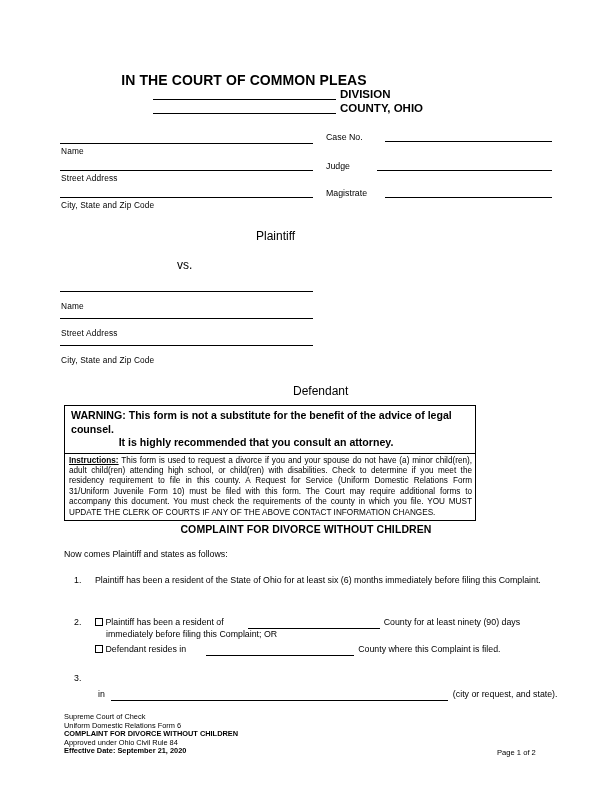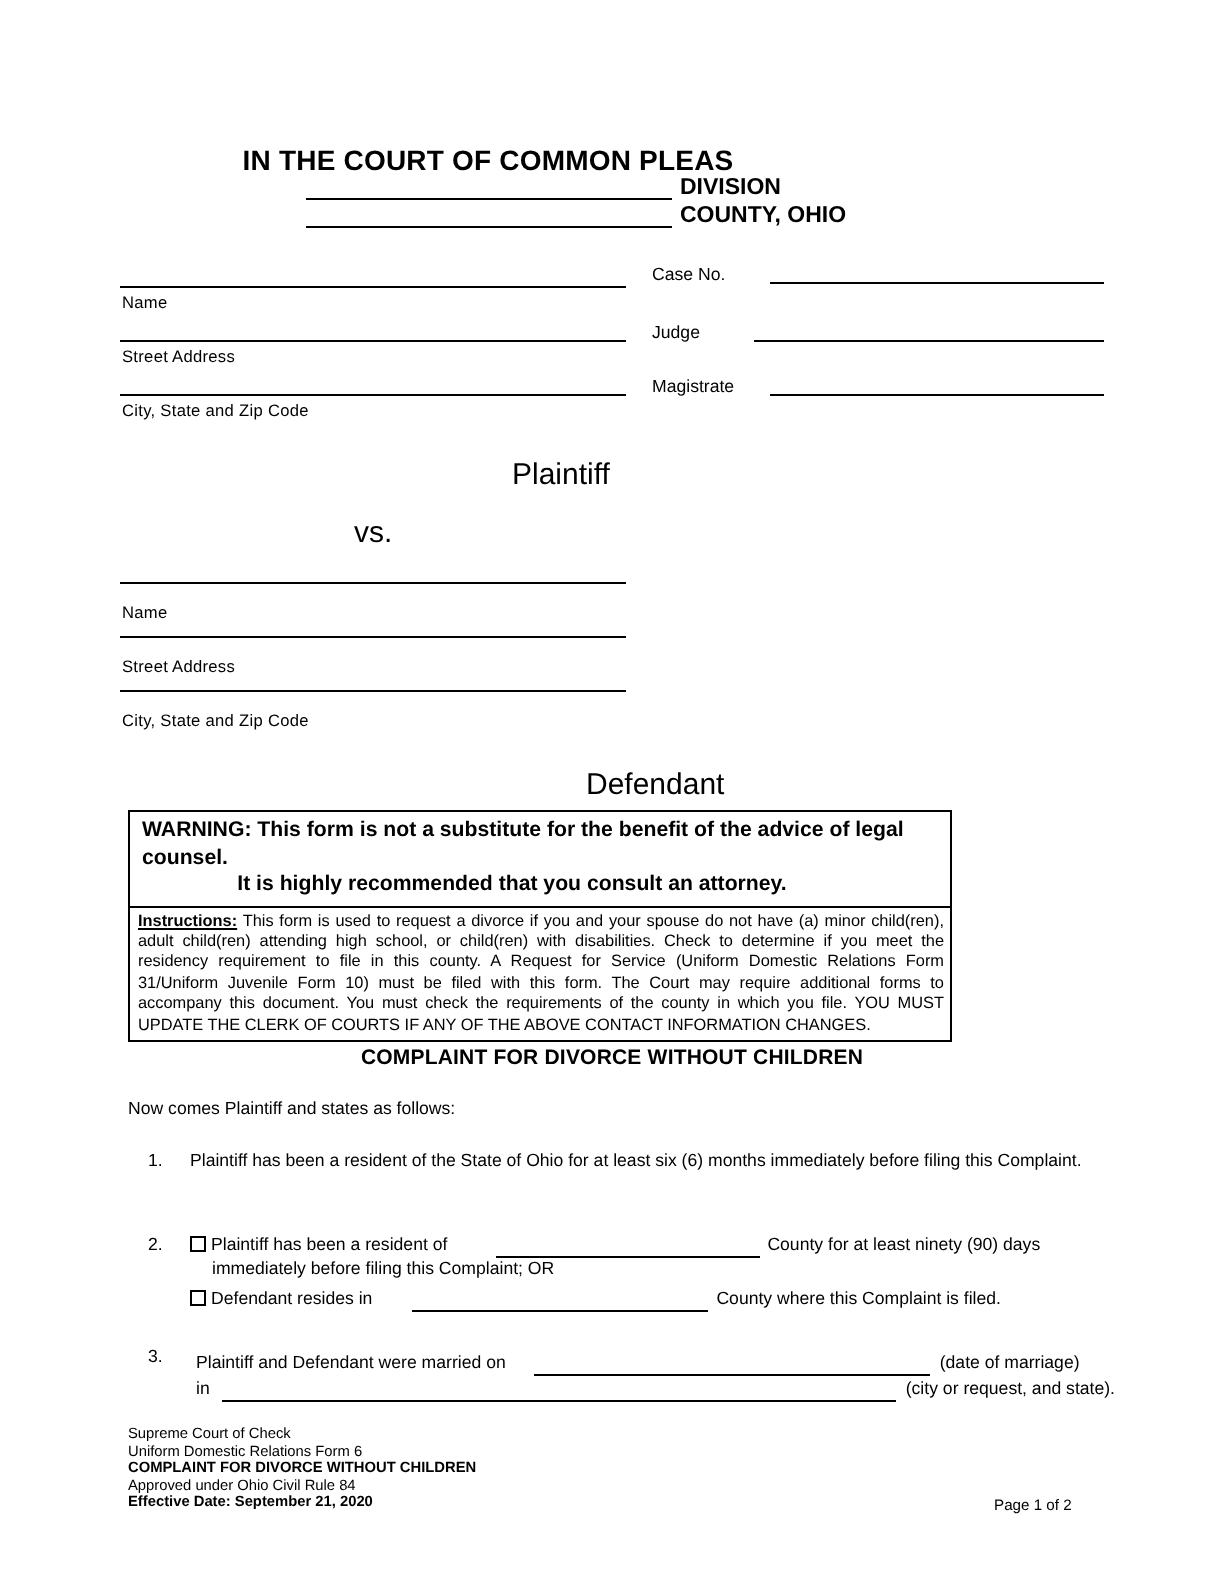--- a/index.html
+++ b/index.html
@@ -68,21 +68,21 @@
   }
 
   .side-label {
     position: absolute;
     font-size: 8.8px;
     white-space: nowrap;
   }
 
   .centered-label {
     position: absolute;
-    font-size: 15px;
+    font-size: 12px;
     white-space: nowrap;
   }
 
   
   .warnbox {
     position: absolute;
     left: 64px;
     top: 405px;
     width: 412px;
     border: 1.6px solid #000;
@@ -243,23 +243,20 @@
     <span class="chk"></span><span>Plaintiff has been a resident of</span><span class="inline-blank" style="width:132px; margin-left:24px; margin-right:4px;"></span><span>County for at least ninety (90) days</span>
   </div>
   <div class="item-body" style="left:106px; top:629px;">immediately before filing this Complaint; OR</div>
 
   <div class="item-body" style="left:95px; top:644px; width:478px;">
     <span class="chk"></span><span>Defendant resides in</span><span class="inline-blank" style="width:148px; margin-left:20px; margin-right:4px;"></span><span>County where this Complaint is filed.</span>
   </div>
 
   <div class="item-num" style="left:74px; top:673px;">3.</div>
 
-  <div class="item-body" style="left:98px; top:676px;">
-    <span>Plaintiff and Defendant were married on</span><span class="inline-blank" style="width:198px; margin-left:14px; margin-right:5px;"></span><span>(date of marriage)</span>
-  </div>
 
   <div class="item-body" style="left:98px; top:689px;">
     <span>in</span><span class="inline-blank" style="width:337px; margin-left:6px; margin-right:5px;"></span><span>(city or request, and state).</span>
   </div>
 
   <div class="footer">
     <div>Supreme Court of Check</div>
     <div>Uniform Domestic Relations Form 6</div>
     <div class="bold">COMPLAINT FOR DIVORCE WITHOUT CHILDREN</div>
     <div>Approved under Ohio Civil Rule 84</div>

